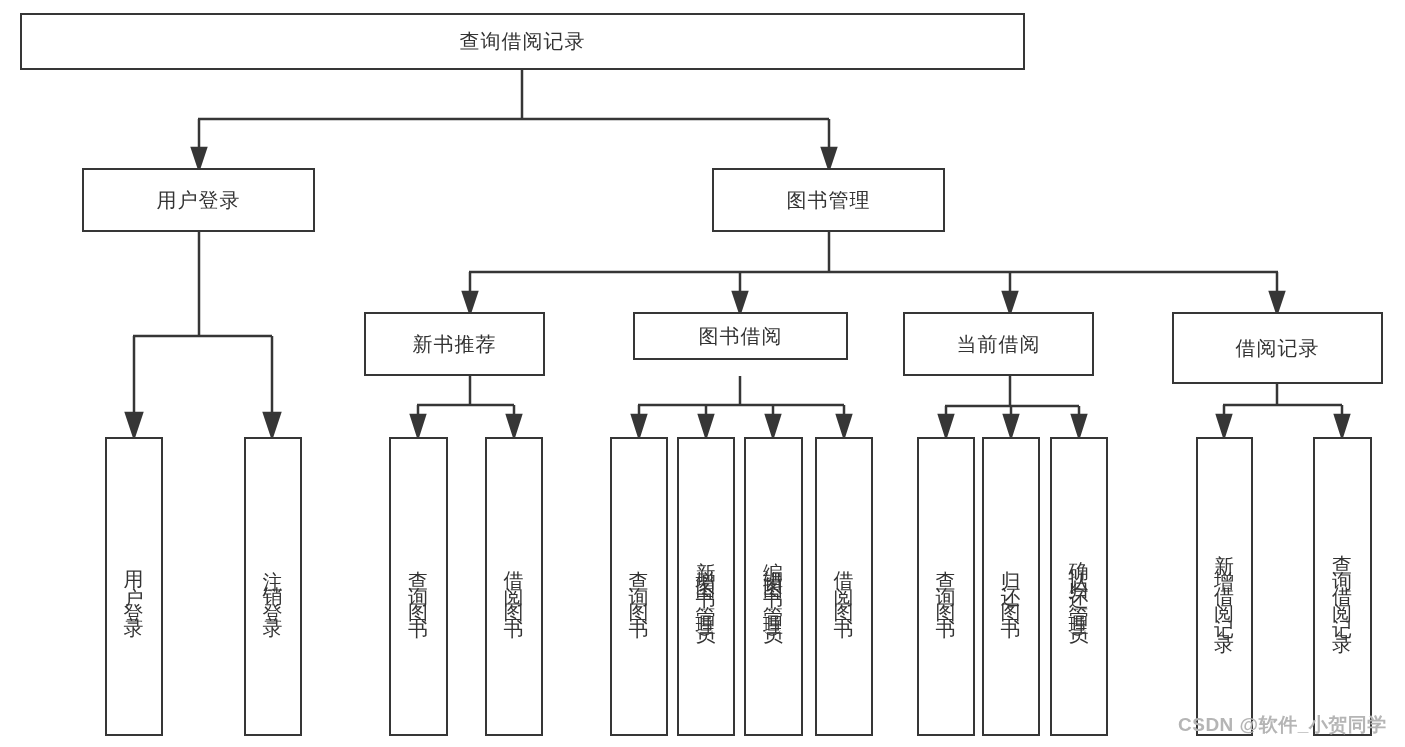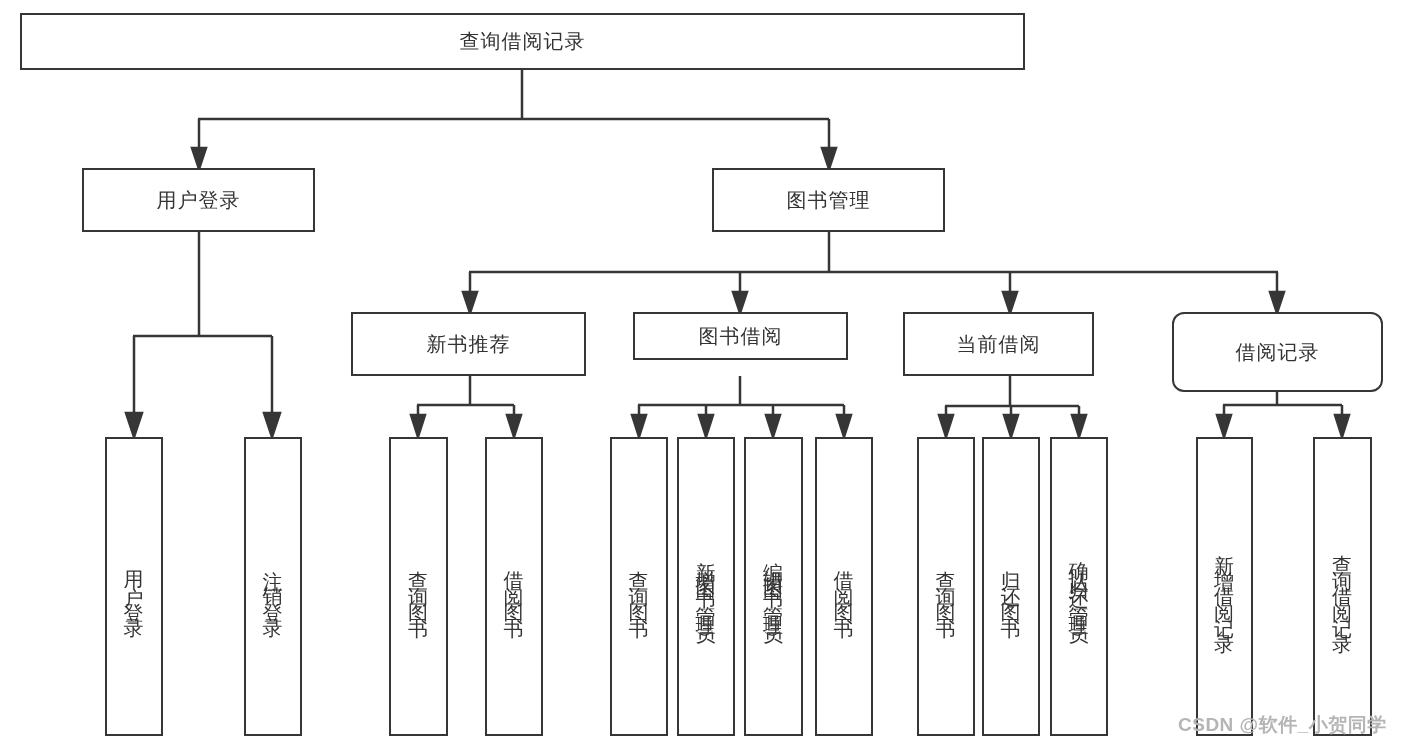--- a/index.html
+++ b/index.html
@@ -157,30 +157,30 @@
     <span>查询借阅记录</span>
   </div>
 
   <div class="hbox" style="left:82px; top:168px; width:233px; height:64px;">
     <span>用户登录</span>
   </div>
   <div class="hbox" style="left:712px; top:168px; width:233px; height:64px;">
     <span>图书管理</span>
   </div>
 
-  <div class="hbox" style="left:351px; top:312px; width:235px; height:64px;">
+  <div class="hbox" style="left:364px; top:312px; width:181px; height:64px;">
     <span>新书推荐</span>
   </div>
   <div class="hbox" style="left:633px; top:312px; width:215px; height:48px;">
     <span>图书借阅</span>
   </div>
   <div class="hbox" style="left:903px; top:312px; width:191px; height:64px;">
     <span>当前借阅</span>
   </div>
-  <div class="hbox" style="left:1172px; top:312px; width:211px; height:80px;border-radius:12px;">
+  <div class="hbox" style="left:1172px; top:312px; width:211px; height:72px;">
     <span>借阅记录</span>
   </div>
 
   <div class="vbox" style="left:105px; width:58px;">
     <span>用户登录</span>
   </div>
   <div class="vbox" style="left:244px; width:58px;">
     <span>注销登录</span>
   </div>
 

